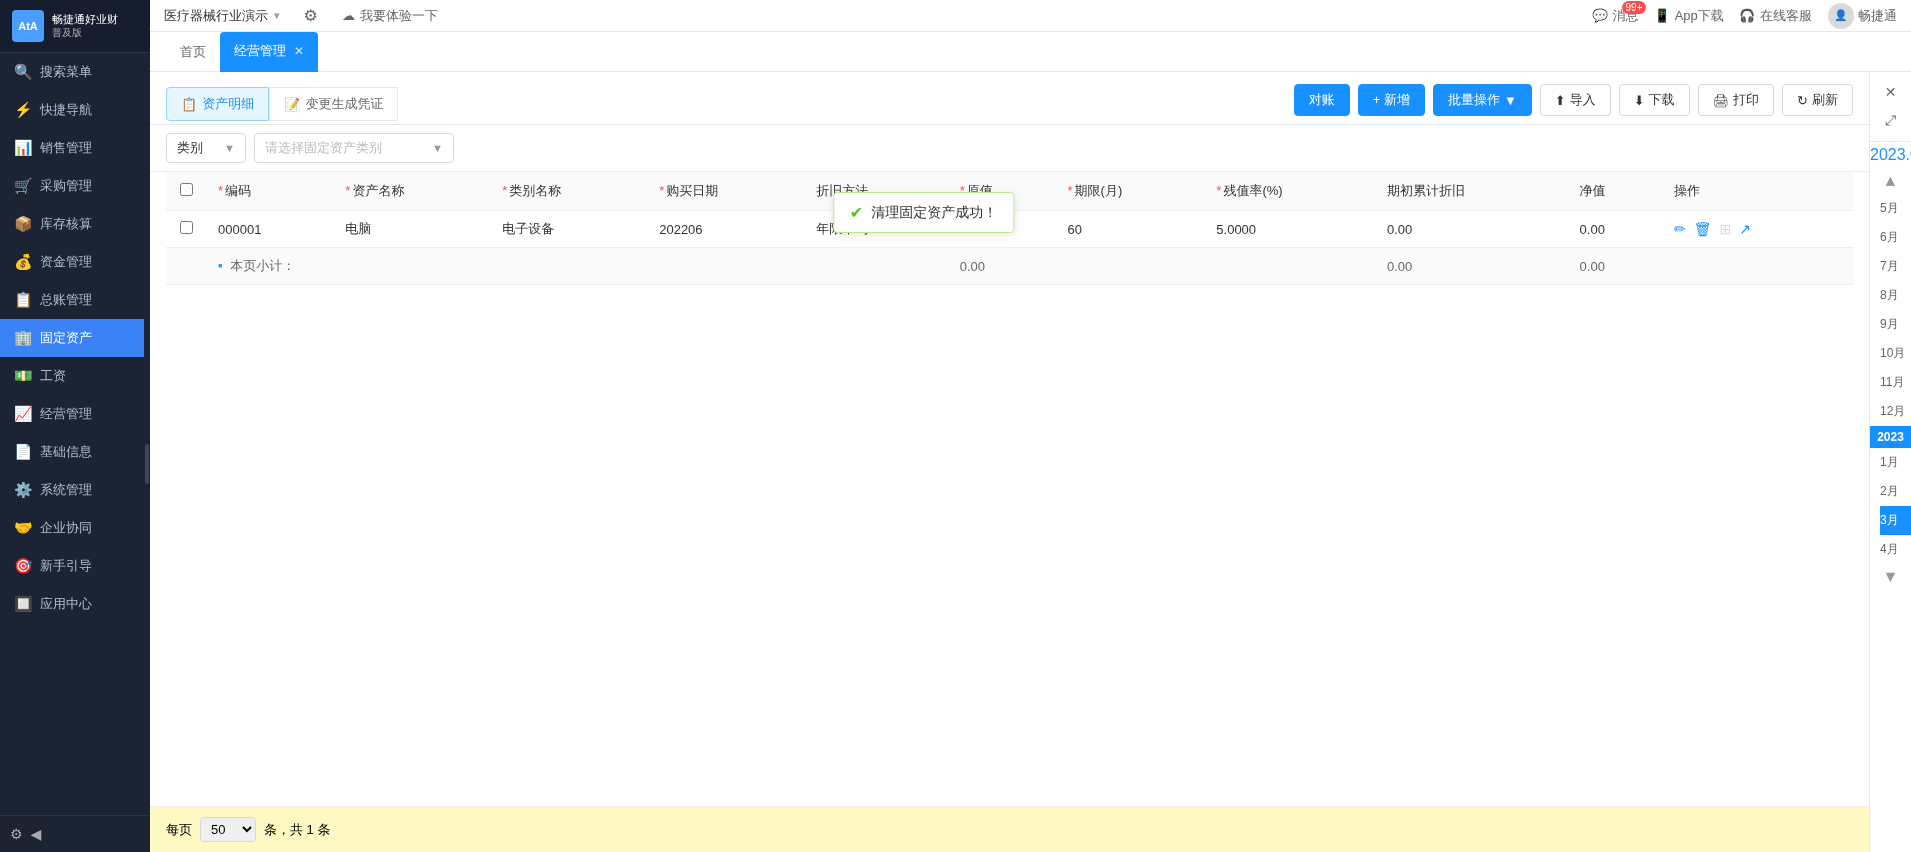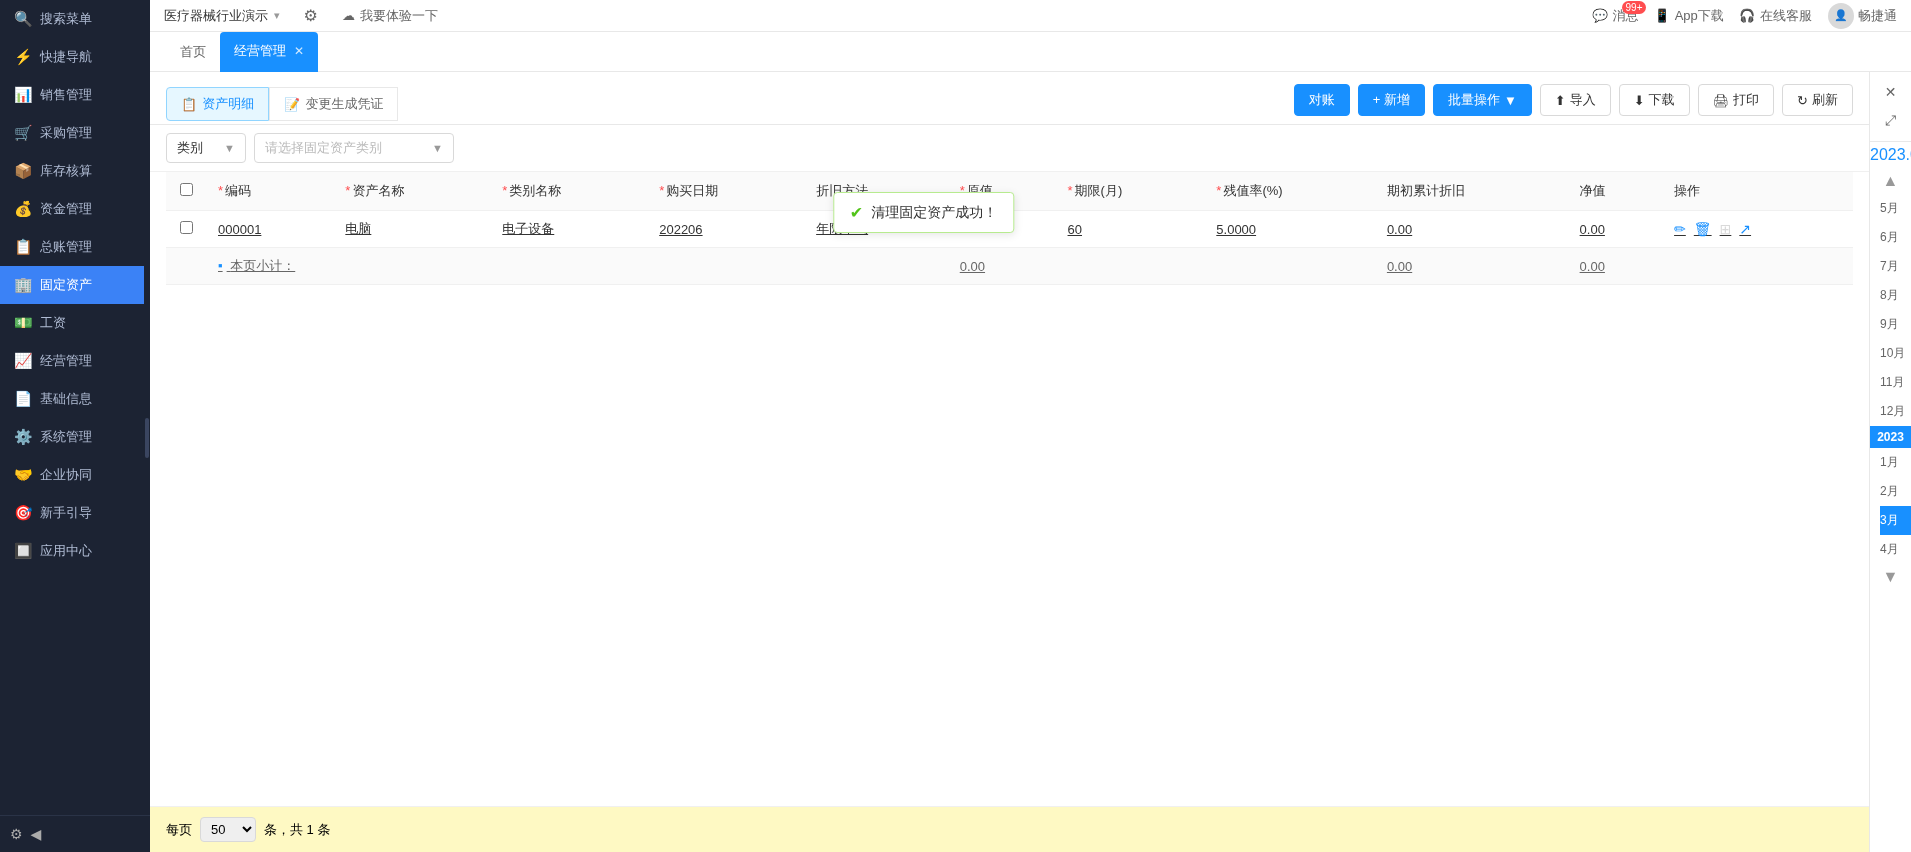--- a/index.html
+++ b/index.html
@@ -58,21 +58,21 @@
     .filter-select-input { display: flex; align-items: center; gap: 4px; border: 1px solid #d9d9d9; border-radius: 4px; padding: 5px 10px; background: #fff; cursor: pointer; font-size: 13px; color: #bbb; min-width: 200px; }
     .filter-arrow { font-size: 11px; color: #999; margin-left: auto; }
 
     
     .table-wrapper { flex: 1; overflow: auto; padding: 0 16px; position: relative; }
     .table-wrapper::-webkit-scrollbar { height: 8px; }
     .table-wrapper::-webkit-scrollbar-thumb { background: #d9d9d9; border-radius: 4px; }
     table { width: 100%; border-collapse: collapse; font-size: 13px; min-width: 1000px; }
     thead tr { background: #fafafa; }
     th { padding: 10px 12px; text-align: left; font-weight: 500; color: #333; border-bottom: 1px solid #f0f0f0; white-space: nowrap; }
-    td { padding: 9px 12px; border-bottom: 1px solid #f0f0f0; color: #333; white-space: nowrap; text-decoration: underline; }
+    td { padding: 9px 12px; border-bottom: 1px solid #f0f0f0; color: #333; white-space: nowrap; }
     .required { color: #ff4d4f; margin-right: 2px; }
     .checkbox-cell { width: 40px; text-align: center; }
     .subtotal-row td { background: #fafafa; color: #666; }
 
     
     .success-toast { position: absolute; left: 50%; top: 30px; transform: translateX(-30%); background: white; border: 1px solid #b7eb8f; border-radius: 4px; padding: 10px 16px; display: flex; align-items: center; gap: 8px; font-size: 14px; color: #333; box-shadow: 0 2px 8px rgba(0,0,0,0.1); z-index: 100; white-space: nowrap; }
     .success-icon { color: #52c41a; font-size: 16px; }
 
     
     .action-icons { display: flex; gap: 8px; align-items: center; }
@@ -92,20 +92,29 @@
     .month-item.active { background: #1890ff; color: white; border-radius: 0; }
     .scroll-arrow { font-size: 16px; color: #999; cursor: pointer; padding: 4px; }
 
     
     .home-tab { padding: 0 14px; height: 40px; display: flex; align-items: center; font-size: 13px; color: #666; cursor: pointer; }
   </style>
 </head>
 <body>
 
 <div class="sidebar">
+  <div class="sidebar-logo">
+    <div class="logo-icon">
+      <span>AtA</span>
+    </div>
+    <div>
+      <div class="logo-text">畅捷通好业财</div>
+      <div class="logo-sub">普及版</div>
+    </div>
+  </div>
   <div style="position:relative; display:flex; flex:1; overflow:hidden;">
     <div class="sidebar-scroll" style="flex:1;">
 
     <div class="sidebar-item">
       <span class="sidebar-item-icon">🔍</span>
       <span>搜索菜单</span>
     </div>
         <div class="sidebar-item">
       <span class="sidebar-item-icon">⚡</span>
       <span>快捷导航</span>

